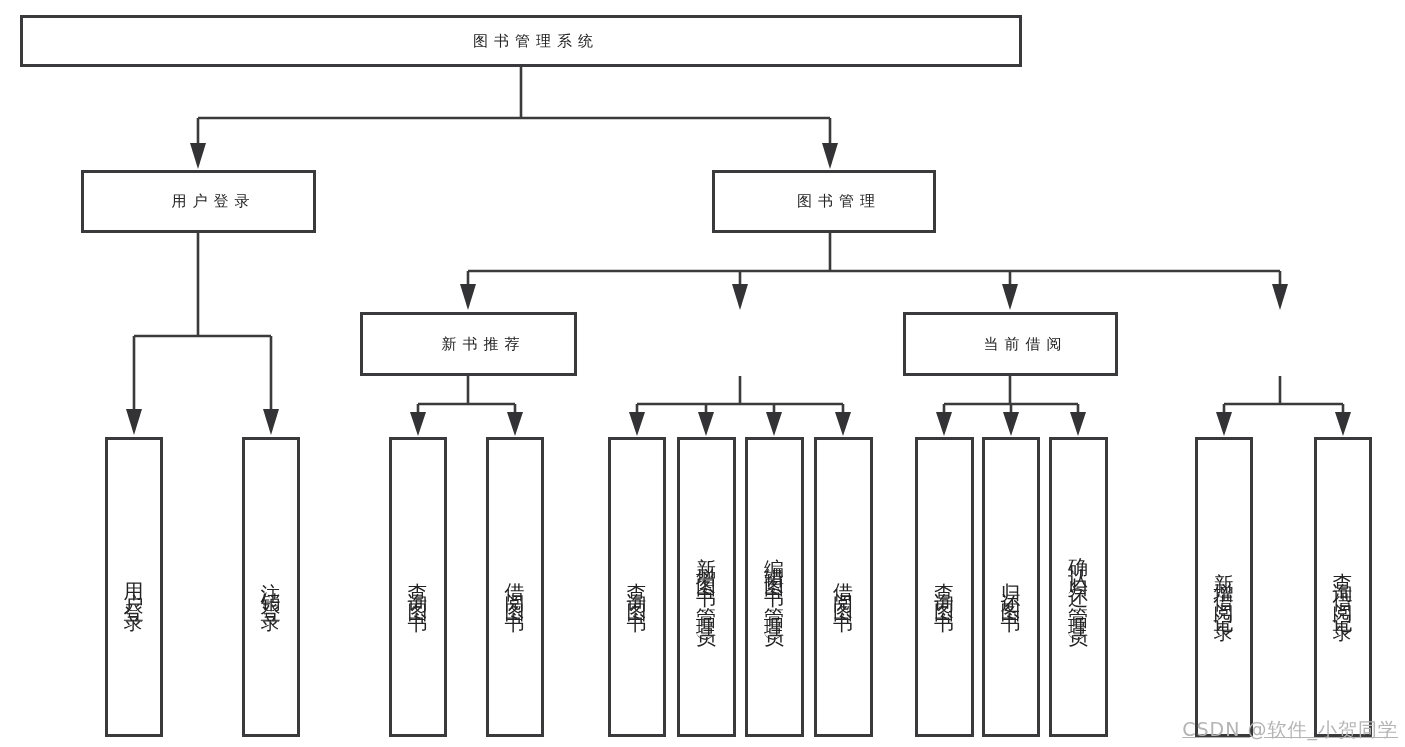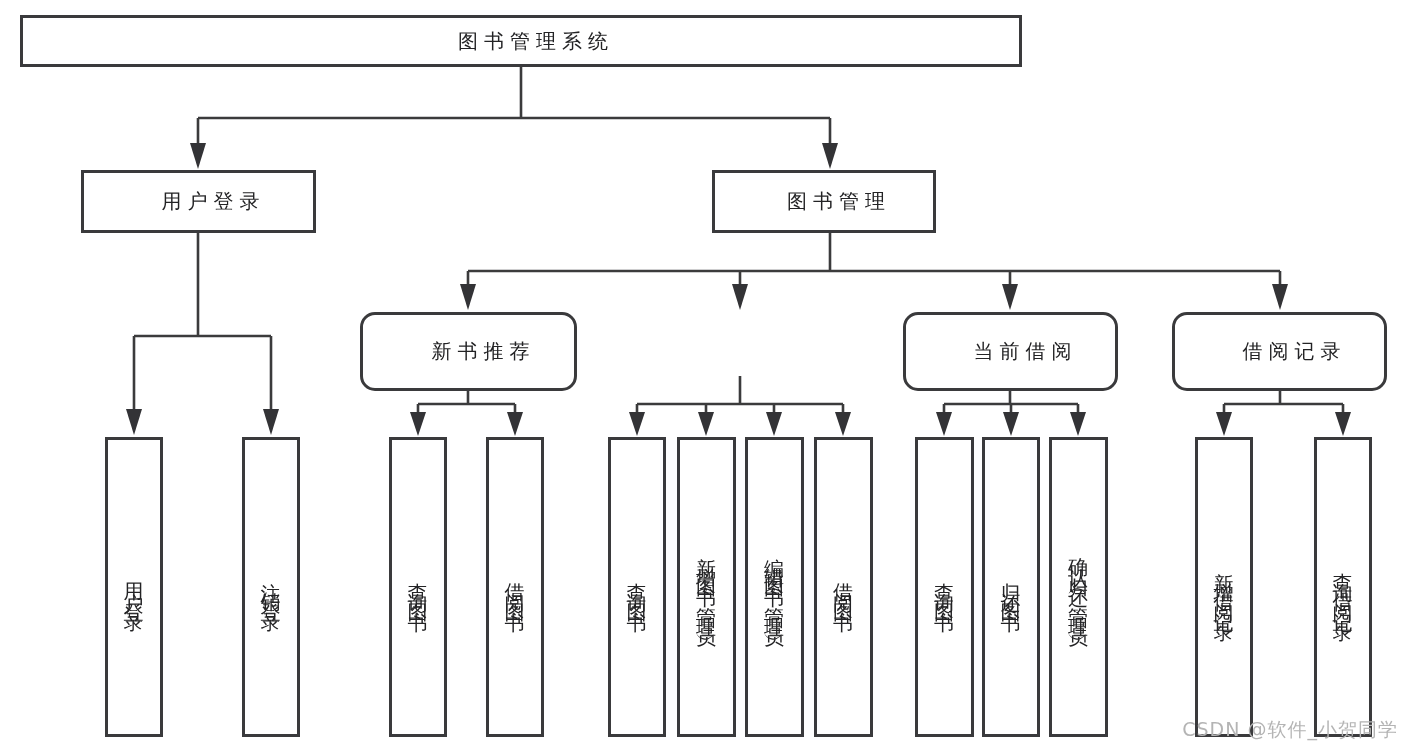--- a/index.html
+++ b/index.html
@@ -35,31 +35,31 @@
     position: absolute;
     box-sizing: border-box;
     border: 3px solid #3a3a3c;
     background: #ffffff;
     display: flex;
     align-items: center;
     justify-content: center;
     color: #232325;
   }
   .hnode {
-    font-size: 20px;
+    font-size: 15px;
     letter-spacing: 6px;
     text-indent: 6px;
     white-space: nowrap;
     padding-left: 24px;
   }
   .node-root {
     left: 20px; top: 15px; width: 1002px; height: 52px;
   }
   .lvl2 { top: 170px; height: 63px; }
-  .lvl3 { top: 312px; height: 79px; border-radius: 15px; }
+  .lvl3 { top: 312px; height: 64px; }
   .vnode {
     top: 437px;
     height: 300px;
     font-size: 20px;
   }
   .vnode span {
     writing-mode: vertical-rl;
     text-orientation: mixed;
     letter-spacing: 10px;
     line-height: 1;
@@ -67,20 +67,21 @@
   }
   .watermark {
     position: absolute;
     right: 7px;
     bottom: 4px;
     font-size: 19px;
     letter-spacing: 1px;
     color: #b4b4b4;
     z-index: 6;
     white-space: nowrap;
+    text-decoration: underline;
   }
 </style>
 </head>
 <body>
 
 <div id="canvas">
 
   <svg id="connectors" viewBox="0 0 1405 747" xmlns="http://www.w3.org/2000/svg">
 
     <g>
@@ -131,21 +132,20 @@
     </g>
   </svg>
 
   <div class="node hnode node-root">图书管理系统</div>
 
   <div class="node hnode lvl2" style="left:81px; width:235px;">用户登录</div>
   <div class="node hnode lvl2" style="left:712px; width:224px;">图书管理</div>
 
   <div class="node hnode lvl3" style="left:360px; width:217px;">新书推荐</div>
   <div class="node hnode lvl3" style="left:903px; width:215px;">当前借阅</div>
-  <div class="node hnode lvl3" style="left:1172px; width:215px;">借阅记录</div>
 
   <div class="node vnode" style="left:105px; width:58px;">
     <span>用户登录</span>
   </div>
   <div class="node vnode" style="left:242px; width:58px;">
     <span>注销登录</span>
   </div>
 
   <div class="node vnode" style="left:389px; width:58px;">
     <span>查询图书</span>

